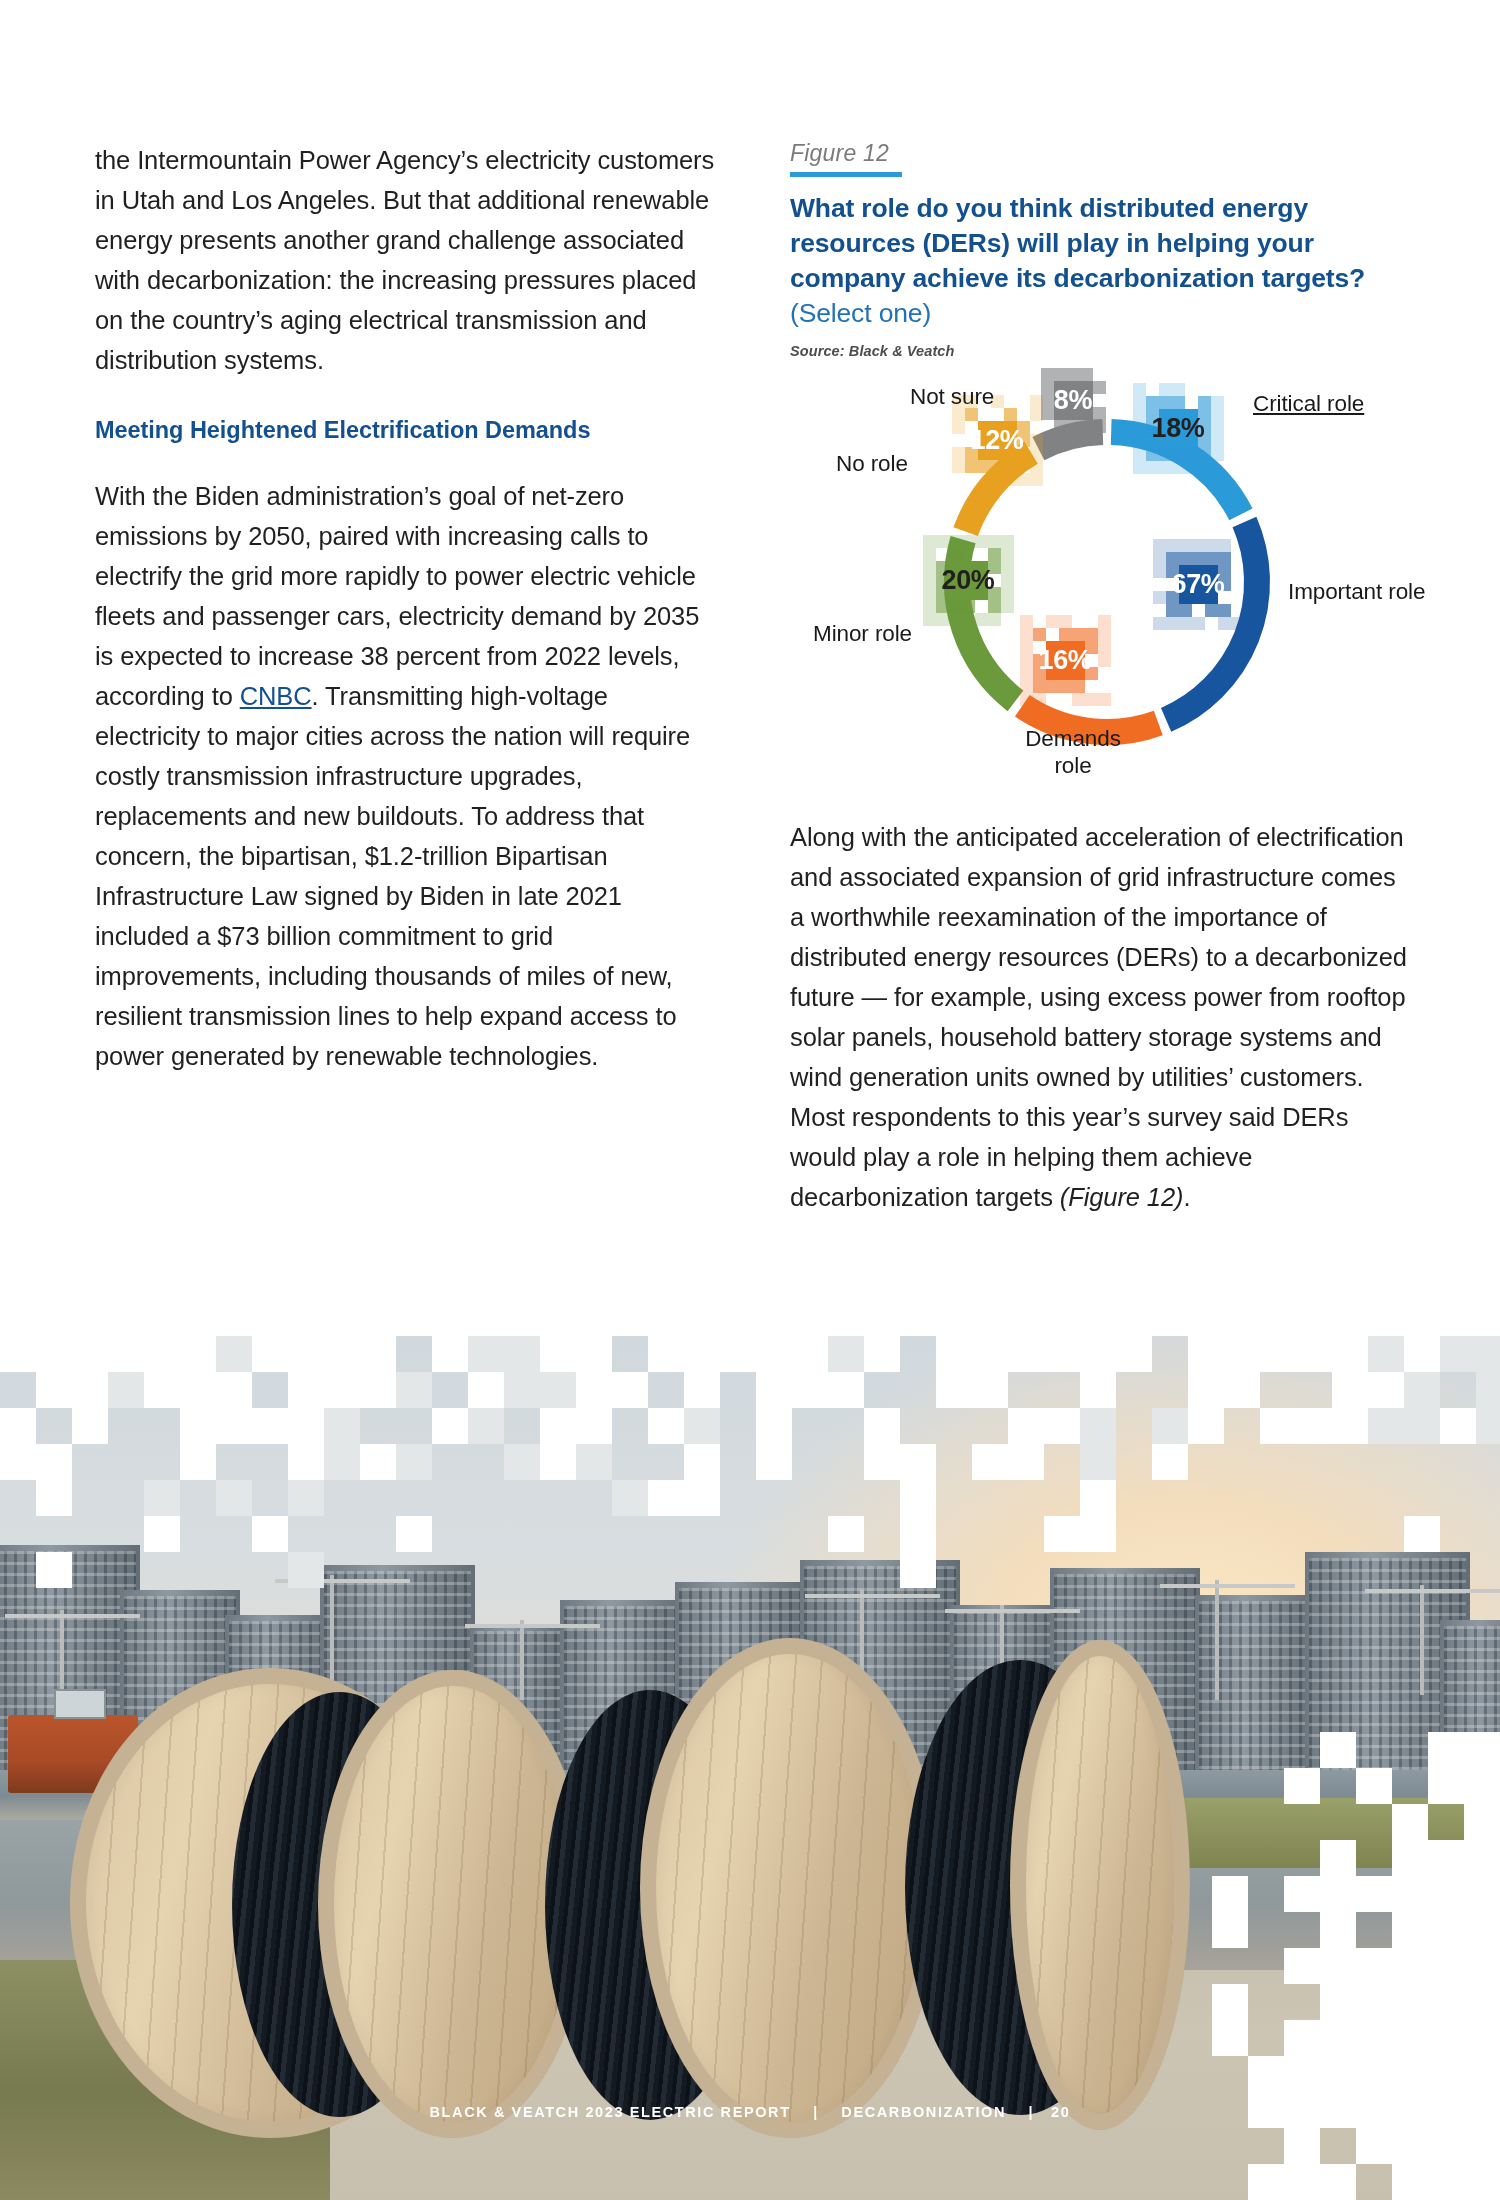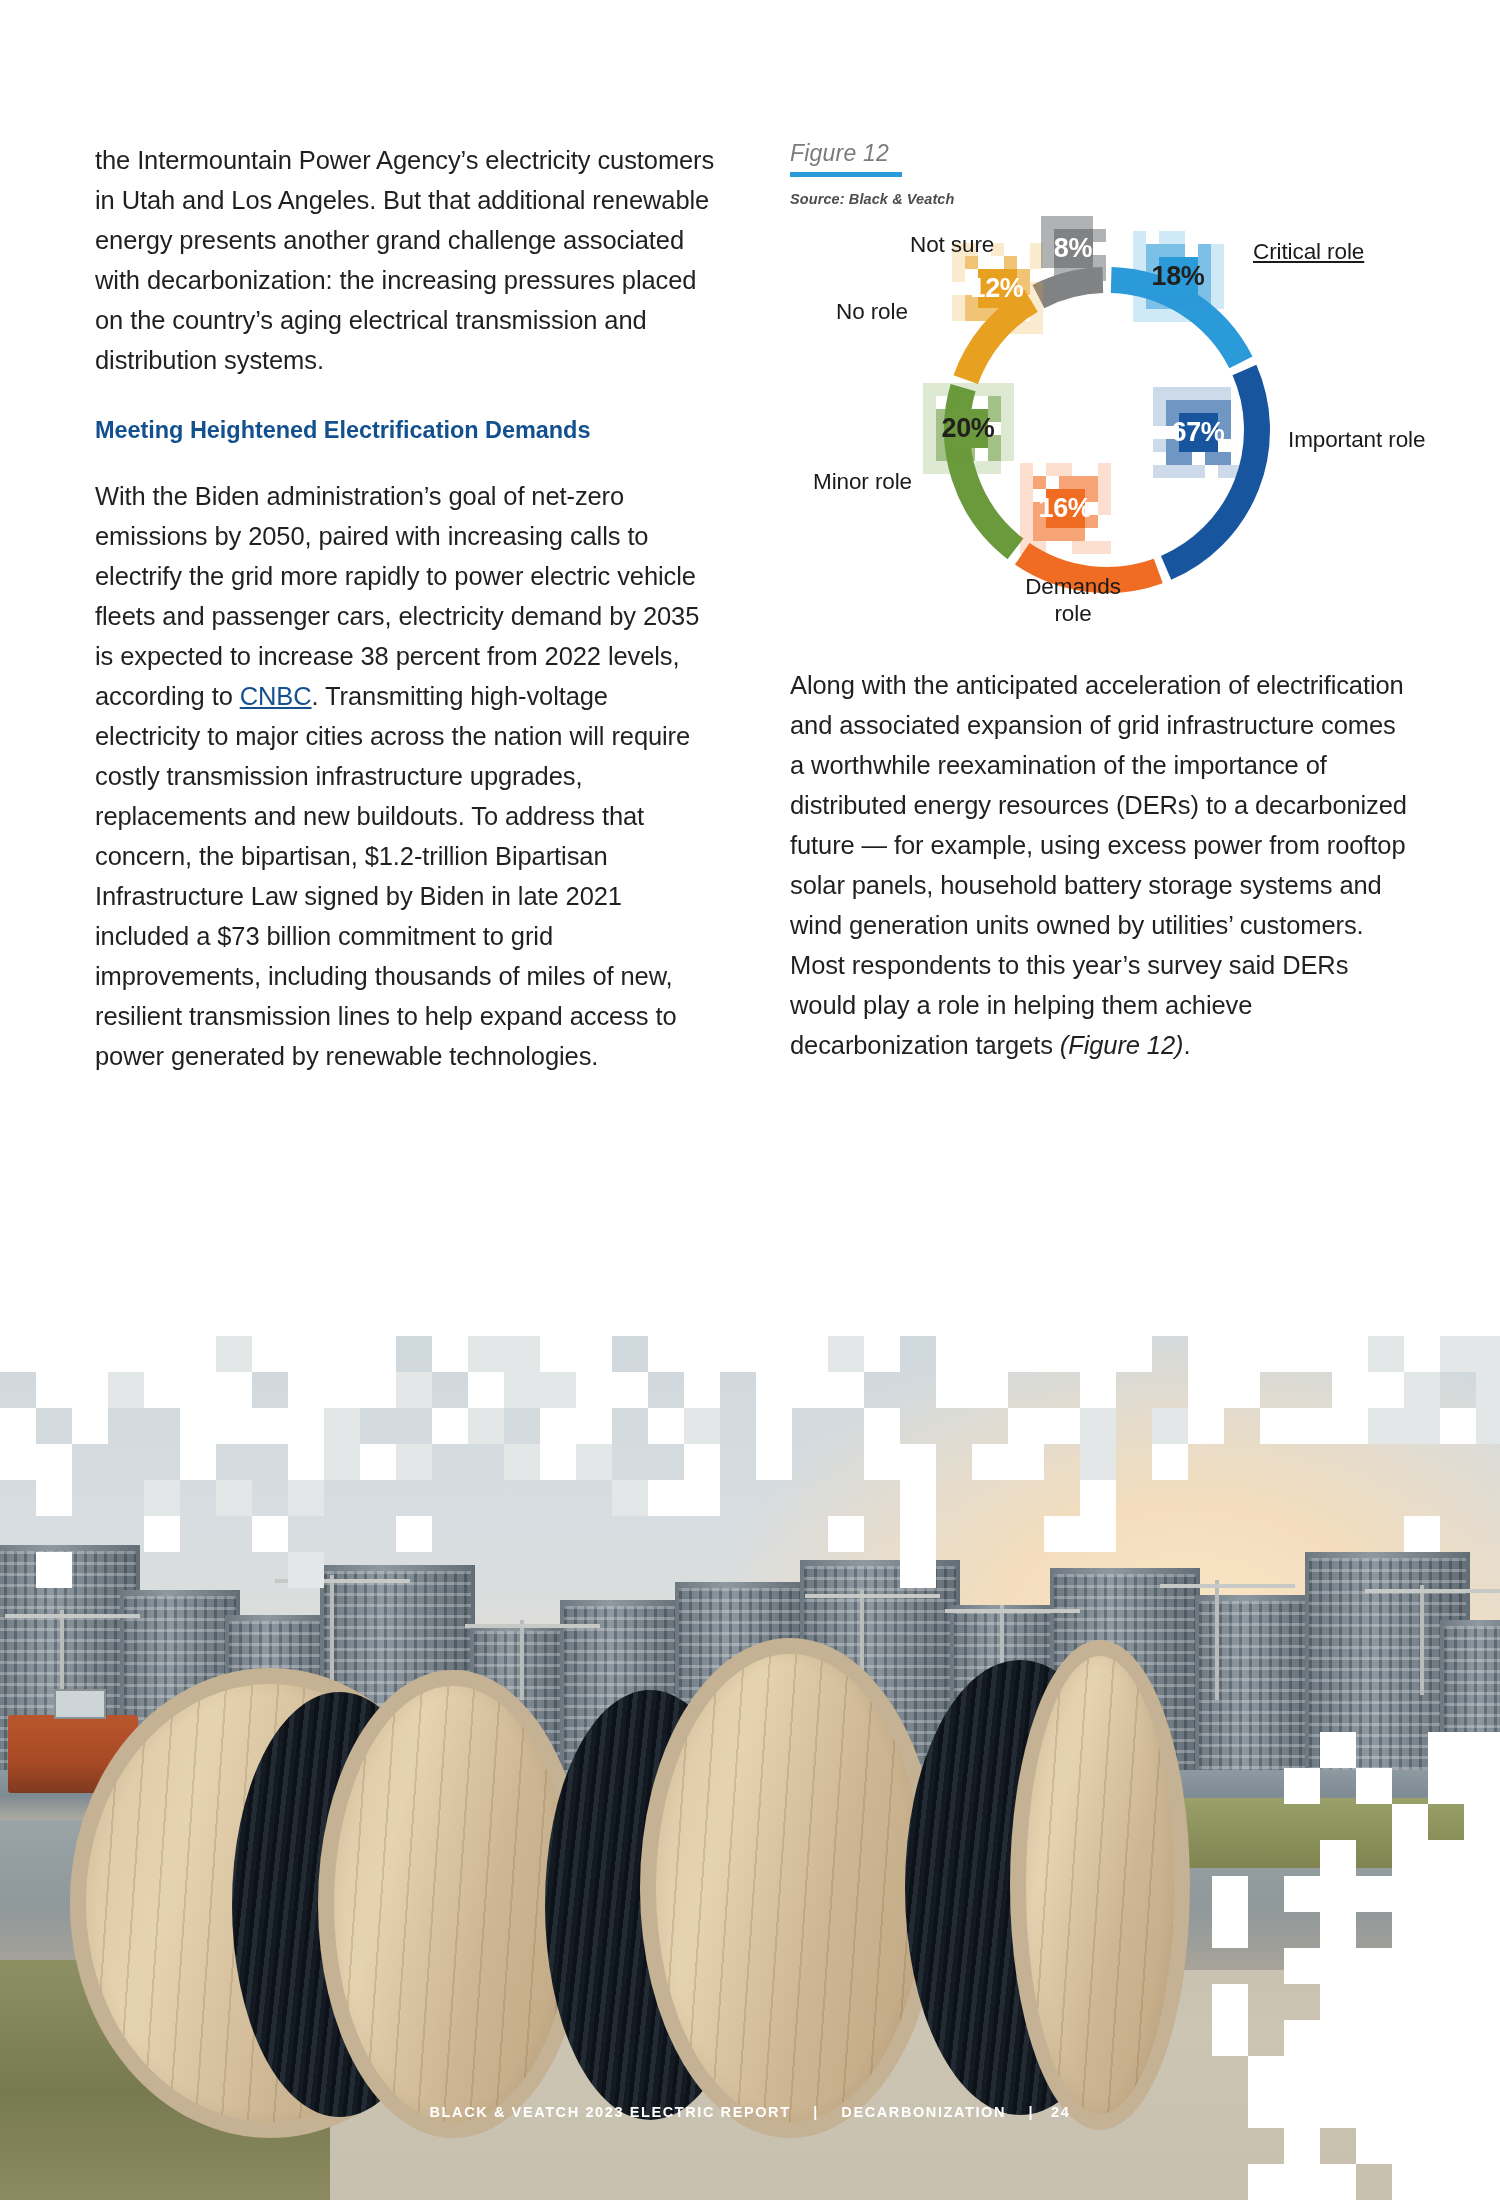--- a/index.html
+++ b/index.html
@@ -220,20 +220,23 @@
       <h2 class="sec-head">Meeting Heightened Electrification Demands</h2>
 
       <p class="body-p"><span>With the Biden administration’s goal of net-zero emissions by 2050, paired with increasing calls to electrify the grid more rapidly to power electric vehicle fleets and passenger cars, electricity demand by 2035 is expected to increase 38 percent from 2022 levels, according to </span><a class="inline-link" href="#">CNBC</a><span>. Transmitting high-voltage electricity to major cities across the nation will require costly transmission infrastructure upgrades, replacements and new buildouts. To address that concern, the bipartisan, $1.2-trillion Bipartisan Infrastructure Law signed by Biden in late 2021 included a $73 billion commitment to grid improvements, including thousands of miles of new, resilient transmission lines to help expand access to power generated by renewable technologies.</span></p>
     </div>
 
     <div class="col">
 
       <div>
         <div class="fig-label">Figure 12</div>
         <div class="fig-rule"></div>
+        <div class="fig-title"><span>What role do you think distributed energy resources (DERs) will play in helping your company achieve its decarbonization targets?</span>
+          <span class="fig-sub">(Select one)</span>
+        </div>
         <div class="fig-source">Source: Black &amp; Veatch</div>
       </div>
 
       <div class="chart-wrap">
 
         <svg class="donut-svg" width="390" height="390" viewBox="0 0 390 390">
           <g id="donut-arcs" transform="translate(195,195)">
               <path d="M 4.188245808535314 -149.94151725605315 A 150 150 0 0 1 133.88787276781883 -67.63163110341462" fill="none" stroke="#2b9ad9" stroke-width="26"></path>
               <path d="M 137.45440943433596 -60.05235488353424 A 150 150 0 0 1 59.09128643864263 137.8703008882852" fill="none" stroke="#18559f" stroke-width="26"></path>
               <path d="M 51.30302149885032 140.95389311788625 A 150 150 0 0 1 -84.74505051374068 123.76702474174428" fill="none" stroke="#f06c22" stroke-width="26"></path>
@@ -775,16 +778,16 @@
         <i style="left: 1212px; top: 612px; width: 36px; height: 36px;"></i>
         <i style="left: 1212px; top: 684px; width: 36px; height: 36px;"></i>
         <i style="left: 1212px; top: 720px; width: 36px; height: 36px;"></i>
         <i style="left: 1464px; top: 450px; width: 36px; height: 450px;"></i>
         <i style="left: 1428px; top: 610px; width: 36px; height: 290px;"></i>
         <i style="left: 1392px; top: 760px; width: 36px; height: 140px;"></i>
       </div>
   </div>
 
   <div class="footer">
-    <span>BLACK &amp; VEATCH 2023 ELECTRIC REPORT</span><span>    </span><span>|</span><span>    </span><span>DECARBONIZATION</span><span>    </span><span>|</span><span>   </span><span>24</span>
+    <span>BLACK &amp; VEATCH 2023 ELECTRIC REPORT</span><span>    </span><span>|</span><span>    </span><span>DECARBONIZATION</span><span>    </span><span>|</span><span>   </span><span>20</span>
   </div>
 
 </div>
 
 </body></html>

